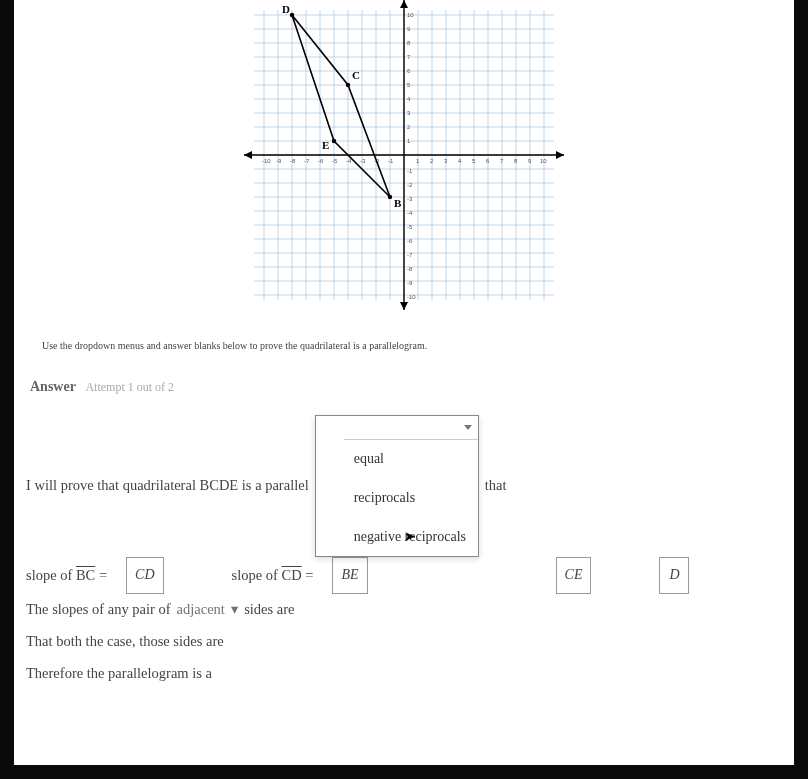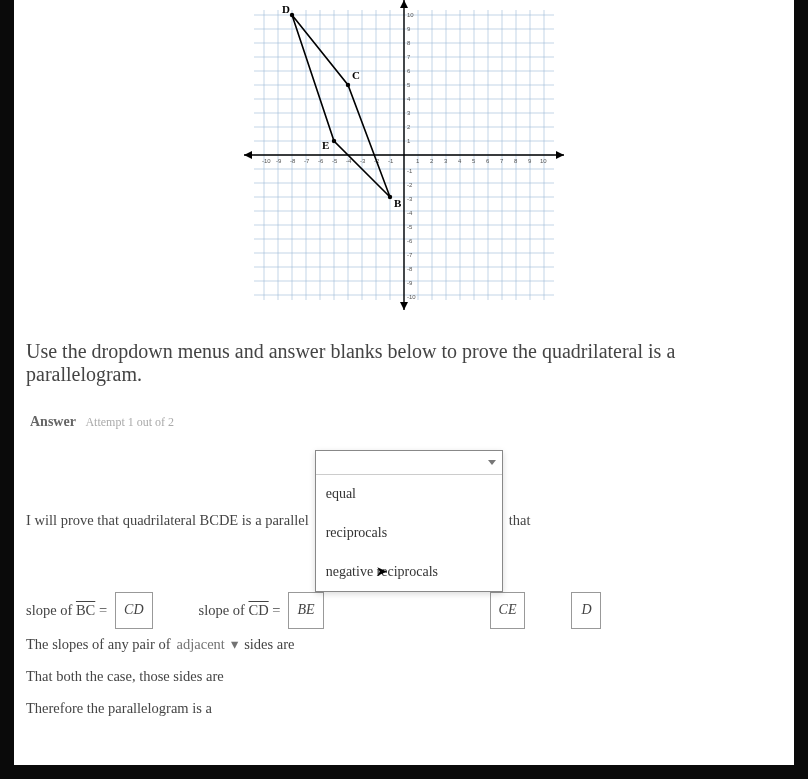--- a/index.html
+++ b/index.html
@@ -21,23 +21,23 @@
     padding: 0;
     position: relative;
   }
   .chart-wrap {
     display:flex;
     justify-content:center;
     padding-top:0;
   }
   svg.grid { display:block; }
   .instruction {
-    font-size: 20px;
+    font-size: 10px;
     color: #444;
-    padding: 20px 12px 8px 12px;
+    padding: 20px 12px 8px 28px;
   }
   .answer-header {
     padding: 20px 12px 6px 16px;
     font-size: 14px;
   }
   .answer-header .lbl { color:#666; font-weight:bold; }
   .answer-header .att { color:#aaa; font-size:12px; margin-left:6px;}
   .work {
     padding: 14px 12px 0 12px;
     font-size: 14.5px;
@@ -55,23 +55,24 @@
     font-style:italic;
     font-family: Georgia, serif;
     font-size:14px;
   }
   .seg { text-decoration: overline; }
   .dropdown-open {
     position:relative;
     display:inline-block;
     border:1px solid #888;
     background:#fff;
-    width:188px;
+    width:164px;
     vertical-align:middle;
     box-shadow: 0 2px 6px rgba(0,0,0,.15);
+    padding-left: 28px;
   }
   .dropdown-open .dd-trigger {
     height:24px;
     border-bottom:1px solid #ccc;
     position:relative;
   }
   .dropdown-open .dd-trigger::after{
     content:"";
     position:absolute; right:6px; top:9px;
     border-left:4px solid transparent;
@@ -240,21 +241,21 @@
       <div class="opt">
         <span>negative reciprocals</span>
         <span class="cursor-arrow">➤</span>
       </div>
     </span>
 
     <span>that</span>
   </div>
 
 
-  <div class="row" style="gap:8px;">
+  <div class="row" style="gap:19px;">
     <span>
       <span>slope of </span><span class="seg">BC</span><span> = </span>
     </span>
     <span class="blankbox">CD</span>
 
     <span style="width:30px"></span>
 
     <span>
       <span>slope of </span><span class="seg">CD</span><span> = </span>
     </span>

